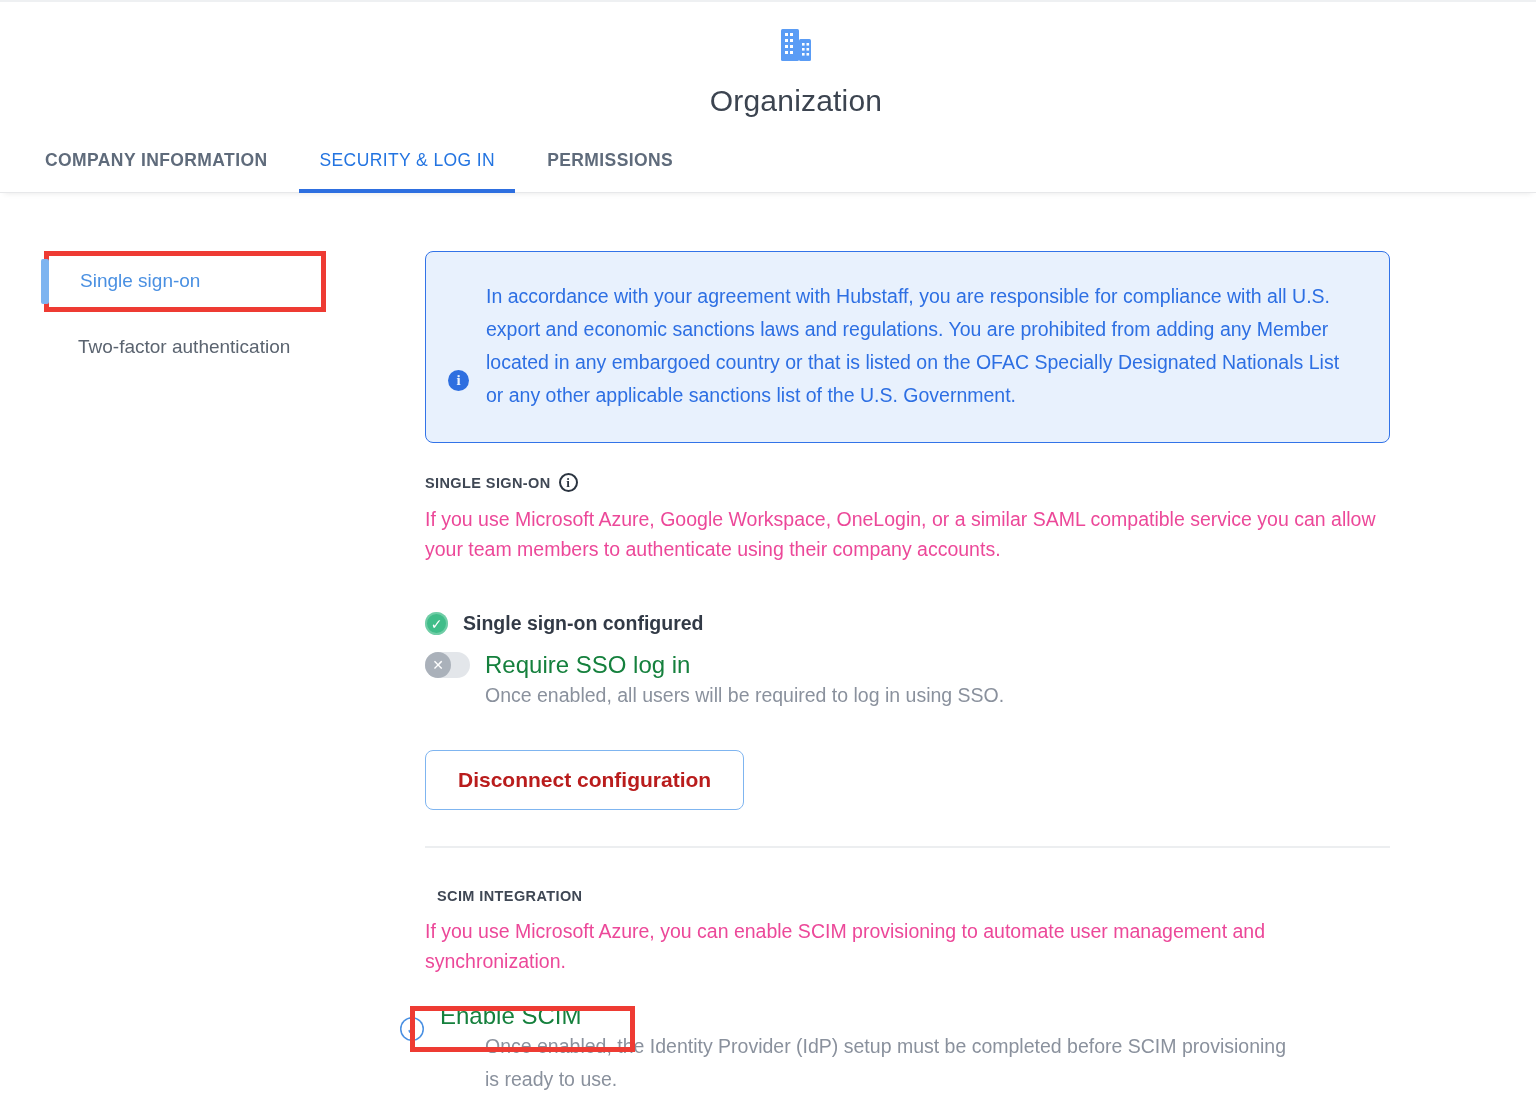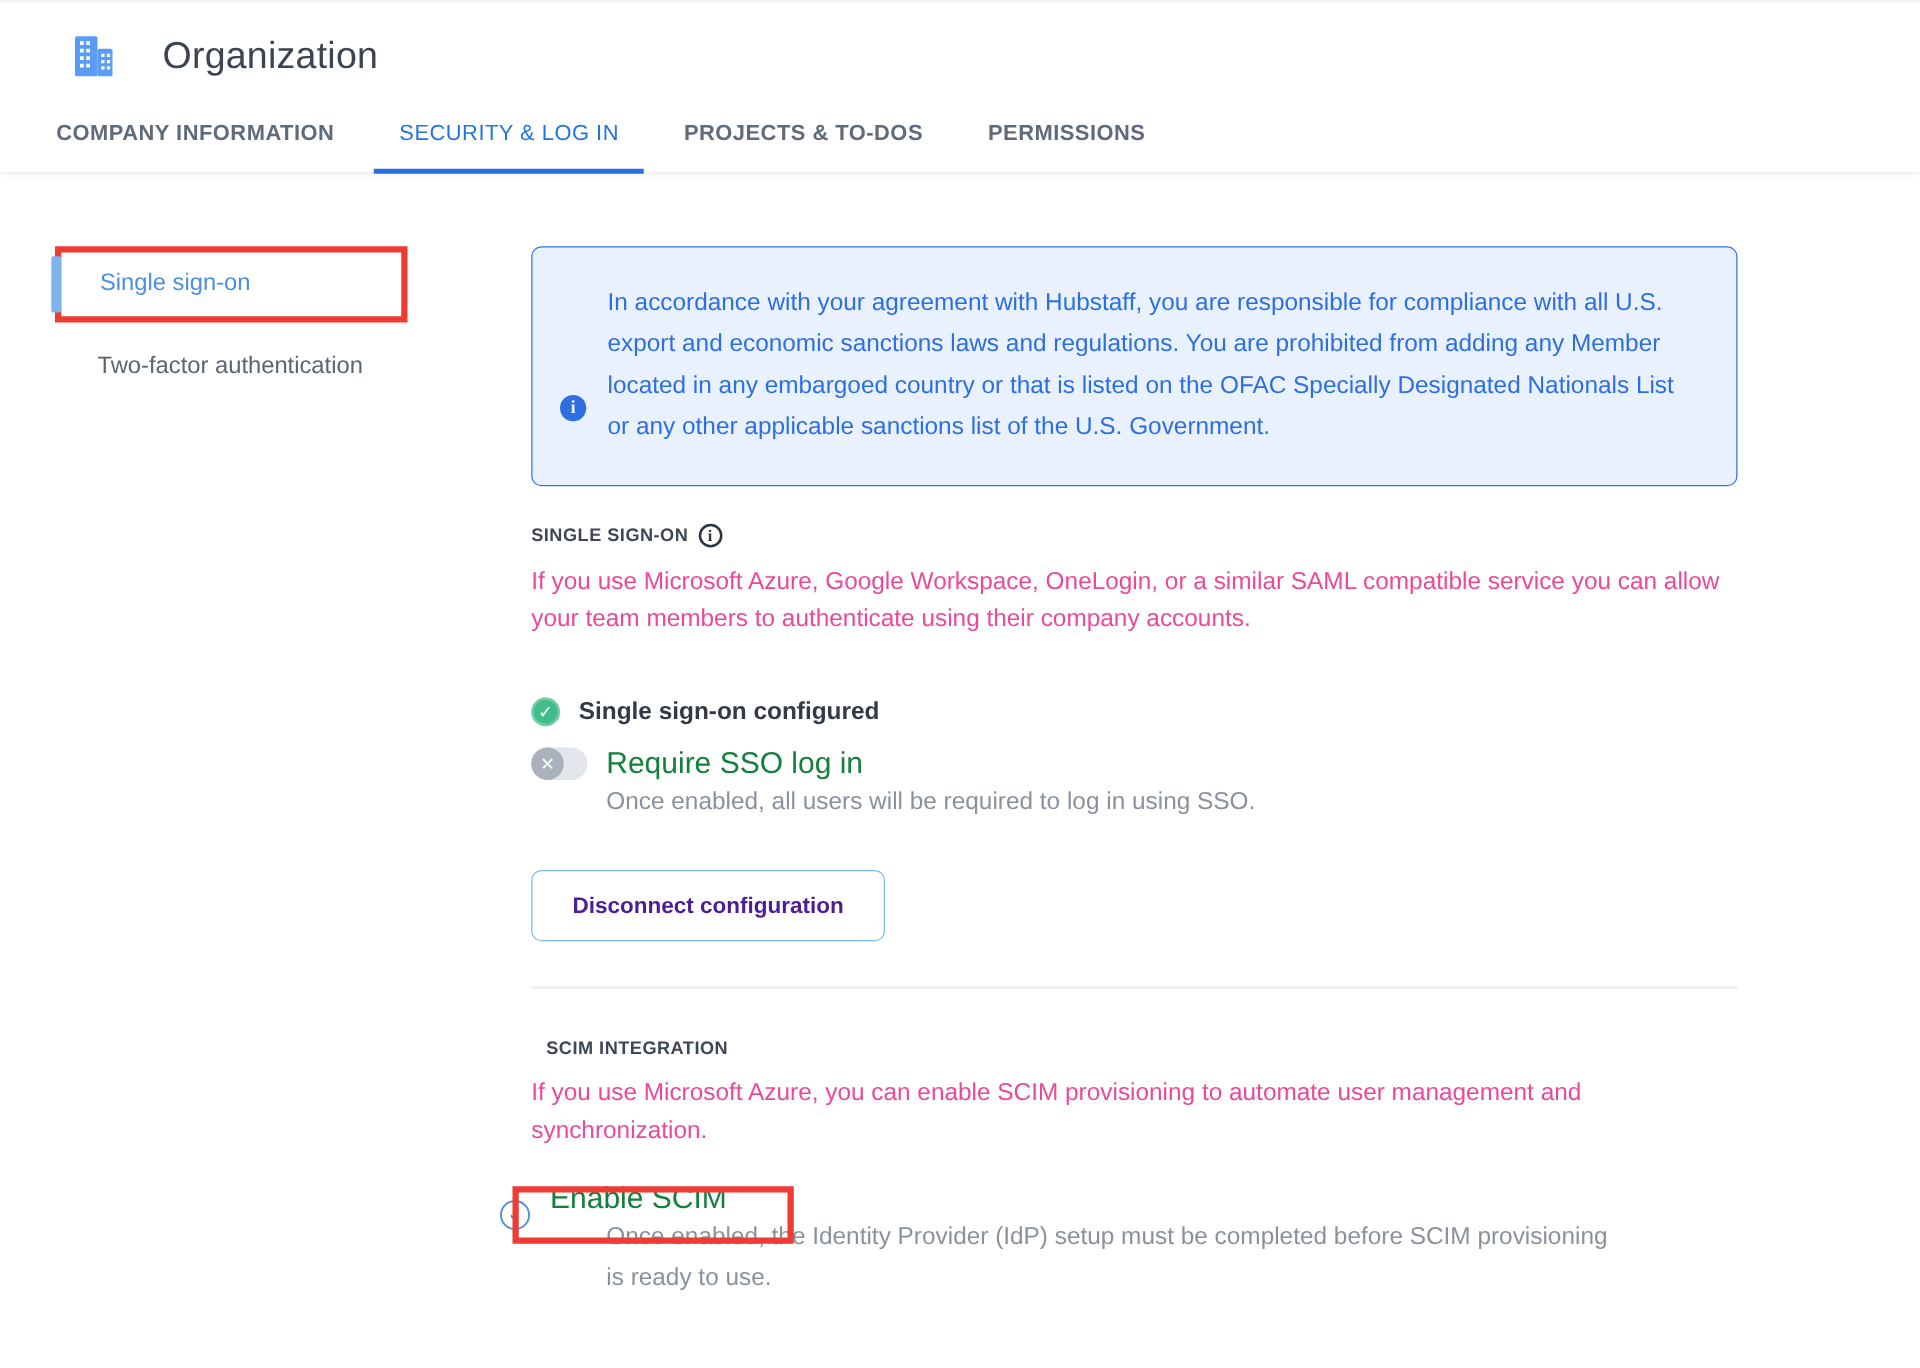--- a/index.html
+++ b/index.html
@@ -7,21 +7,21 @@
   body {
     width: 1536px; height: 1094px;
     font-family: "Liberation Sans", "DejaVu Sans", sans-serif;
     color: #3c4450;
     overflow: hidden;
     border-top: 2px solid #eef0f2;
     position: relative;
   }
 
   
-  .header { display: flex; align-items: center; gap: 36px; padding: 24px 0 18px 56px; }
+  .header { display: flex; align-items: center; gap: 20px; padding: 24px 0 18px 56px; flex-direction: column; }
   .org-icon { width: 38px; height: 38px; display: inline-flex; }
   .page-title { font-size: 30px; font-weight: 400; color: #3c4450; letter-spacing: 0.2px; }
 
   
   .tabbar {
     display: flex; align-items: flex-end; padding-left: 25px;
     border-bottom: 1px solid #e7e8ea;
     box-shadow: 0 4px 6px -4px rgba(0,0,0,0.10);
   }
   .tab {
@@ -104,21 +104,21 @@
     display: flex; align-items: center; justify-content: center;
     box-shadow: inset 0 0 0 1.5px #4a90e2;
   }
   .toggle-row { display: flex; align-items: center; gap: 15px; }
   .toggle-label { font-size: 24px; color: #15803d; }
   .toggle-help { font-size: 19.5px; line-height: 33px; color: #8a919d; margin-left: 60px; }
 
   
   .outline-button {
     margin-left: 0; background: #ffffff; border: 1.5px solid #7fb5f0; border-radius: 8px;
-    color: #4c1d95; font-size: 18px; font-weight: bold;
+    color: #b91c1c; font-size: 21px; font-weight: bold;
     padding: 17px 32px; cursor: pointer;
     font-family: "Liberation Sans", "DejaVu Sans", sans-serif;
   }
 
   .divider { height: 0; border-top: 2px solid #eceef0; width: 965px; }
 
   
   .scim-toggle-wrap { position: relative; display: inline-block; }
   .red-annotation {
     position: absolute; border: 5px solid #ee3b33; pointer-events: none; z-index: 3;
@@ -155,21 +155,20 @@
           <rect x="29.5" y="27" width="2.6" height="2.6"></rect>
       </g>
     </svg>
   </span>
   <h1 class="page-title">Organization</h1>
 </div>
 
 <div class="tabbar">
   <div class="tab">COMPANY INFORMATION</div>
   <div class="tab active">SECURITY &amp; LOG IN</div>
-  <div class="tab">PROJECTS &amp; TO-DOS</div>
   <div class="tab">PERMISSIONS</div>
 </div>
 
 <div class="content">
 
   <div class="sidebar">
     <div class="side-item-active-wrap">
       <span class="side-link active">Single sign-on</span>
     </div>
     <div class="side-item-plain">

